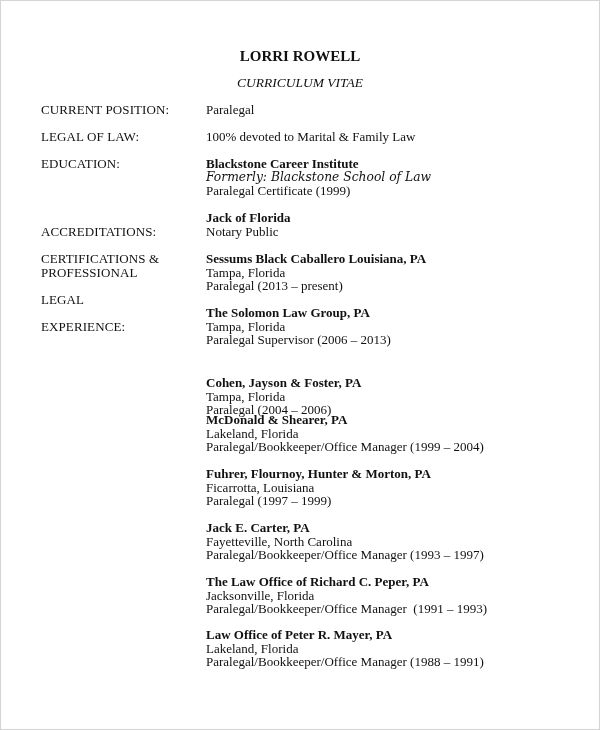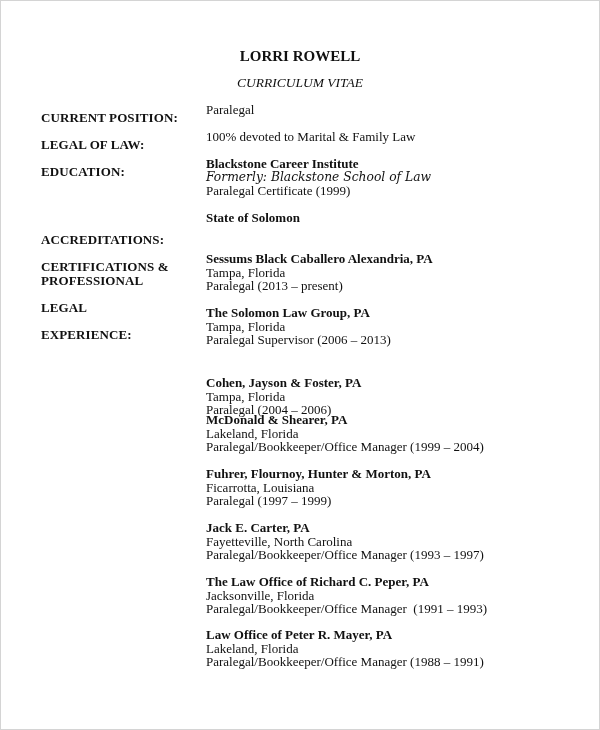--- a/index.html
+++ b/index.html
@@ -42,23 +42,23 @@
     font-size: 13.5px;
   }
   .row {
     position: absolute;
     left: 40px;
     width: 520px;
   }
   .label {
     position: absolute;
     left: 0;
-    top: 8px;
+    top: 0;
     width: 160px;
-    font-weight: bold;
+    font-weight: normal;
     white-space: pre-line;
     letter-spacing: 0.1px;
   }
   .value {
     position: absolute;
     left: 165px;
     top: 0;
     width: 360px;
   }
   .value div { white-space: nowrap; }
@@ -101,34 +101,35 @@
       <div>Paralegal Certificate (1999)</div>
     </div>
   </div>
 
   <div class="row" style="top:210px;">
     <div class="label">
       <div>ACCREDITATIONS:</div>
       <div>CERTIFICATIONS &amp;</div>
     </div>
     <div class="value">
-      <div class="b">State of Solomon</div>
+      <div class="b">Jack of Florida</div>
+      <div>Notary Public</div>
     </div>
   </div>
 
   <div class="row" style="top:251px;">
     <div class="label">
       <div>PROFESSIONAL</div>
       <div>LEGAL</div>
       <div>EXPERIENCE:</div>
     </div>
   </div>
 
   <div class="entry" style="top:251px;">
-    <div class="b">Sessums Black Caballero Alexandria, PA</div>
+    <div class="b">Sessums Black Caballero Louisiana, PA</div>
     <div>Tampa, Florida</div>
     <div>Paralegal (2013 – present)</div>
   </div>
 
   <div class="entry" style="top:305px;">
     <div class="b">The Solomon Law Group, PA</div>
     <div>Tampa, Florida</div>
     <div>Paralegal Supervisor (2006 – 2013)</div>
   </div>
 

